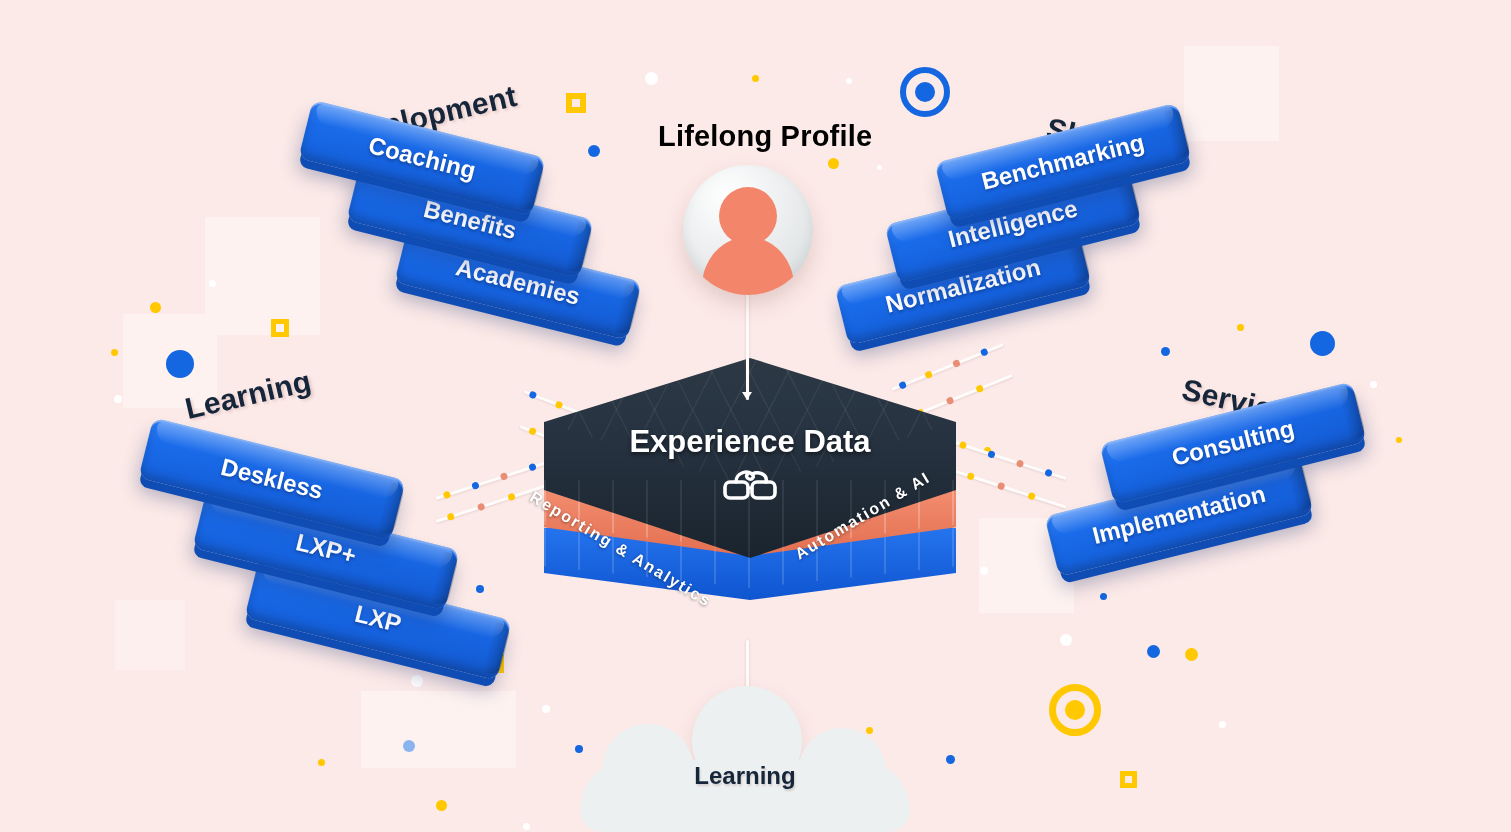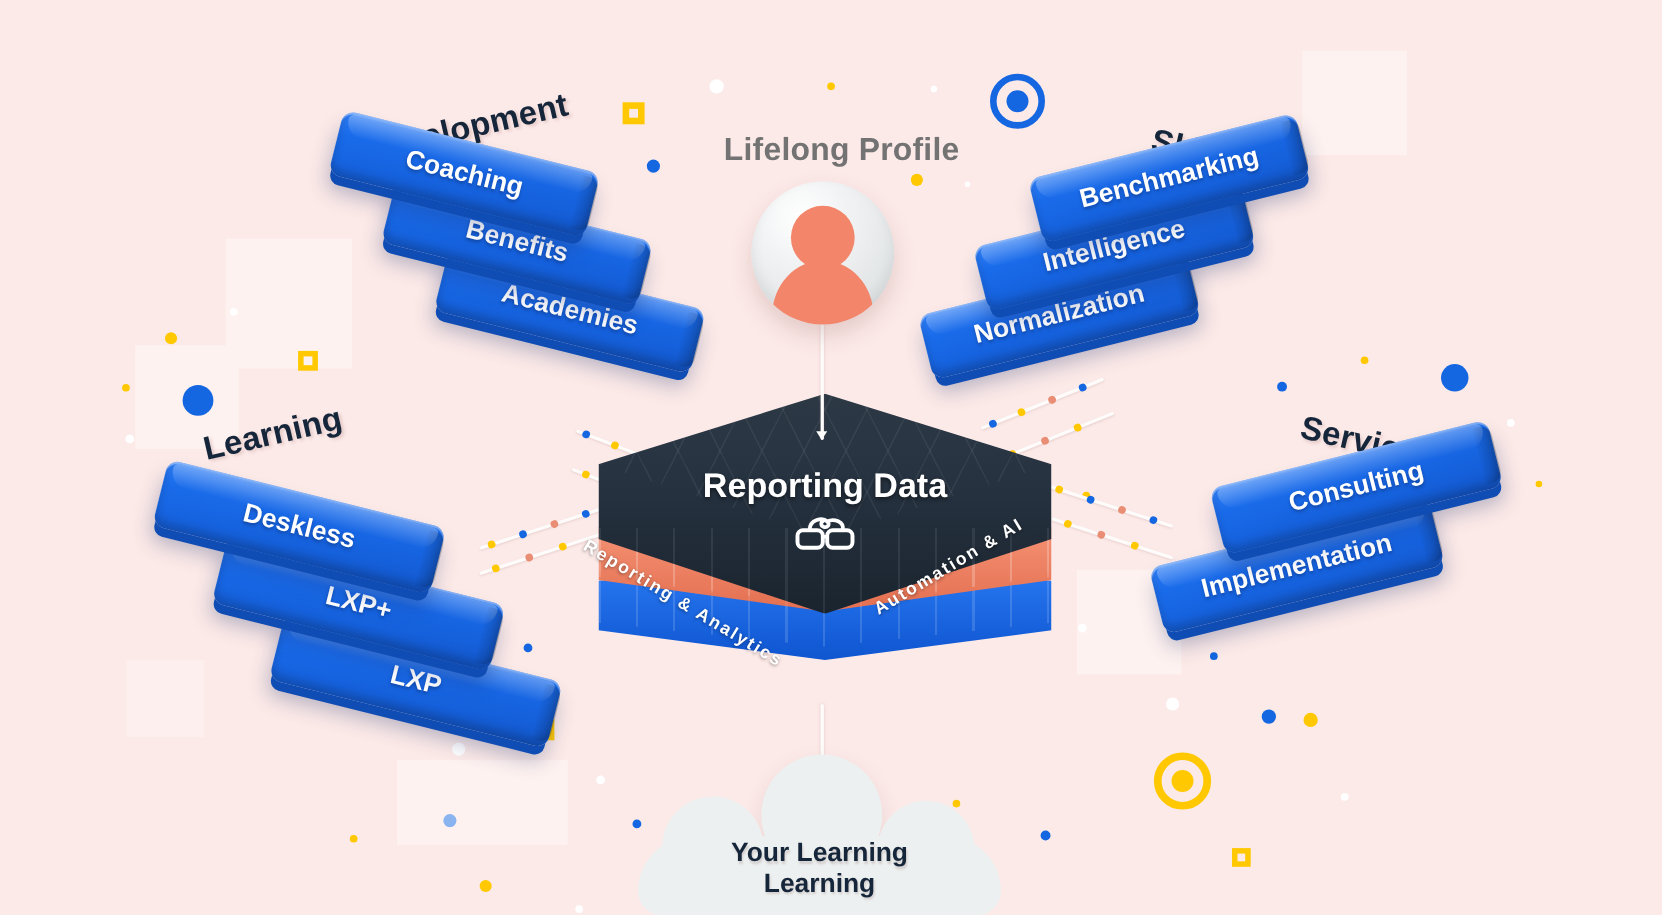--- a/index.html
+++ b/index.html
@@ -238,21 +238,21 @@
 
   <div class="group-title" style="left:1181px;top:386px;font-size:30px;transform:rotate(13deg);">Services</div>
 
   <div class="bar" style="left:1103px;top:412px;width:260px;height:62px;font-size:24px;transform:rotate(-14deg);z-index:6;">
     <span>Consulting</span>
   </div>
   <div class="bar" style="left:1048px;top:484px;width:262px;height:62px;font-size:24px;transform:rotate(-14deg);z-index:5;">
     <span>Implementation</span>
   </div>
 
-  <div class="group-title" style="left:658px;top:120px;font-size:29px;text-shadow:none;color:#737373;">Lifelong Profile</div>
+  <div class="group-title" style="left:658px;top:120px;font-size:29px;text-shadow:none;color:#000000;">Lifelong Profile</div>
 
   <div class="avatar" style="left:683px;top:165px;width:130px;height:130px;z-index:8;">
     <div class="head" style="left:36px;top:22px;width:58px;height:58px;"></div>
     <div class="body" style="left:19px;top:72px;width:92px;height:80px;"></div>
   </div>
   <div class="stem" style="left:746px;top:290px;height:110px;z-index:7;"></div>
   <div class="arrow" style="left:742px;top:392px;z-index:20;"></div>
 
   <div id="cube">
 
@@ -286,21 +286,21 @@
                   background:
                     repeating-linear-gradient(63deg, rgba(255,255,255,.10) 0 1.5px, rgba(0,0,0,0) 1.5px 34px),
                     repeating-linear-gradient(-63deg, rgba(255,255,255,.10) 0 1.5px, rgba(0,0,0,0) 1.5px 34px);
                   clip-path:polygon(0% 47%, 50% 0%, 100% 47%, 50% 96%);"></div>
 
       <div style="position:absolute;left:14px;top:150px;width:412px;height:78px;
                   background:repeating-linear-gradient(90deg,rgba(255,255,255,.08) 0 2px,rgba(0,0,0,0) 2px 34px);
                   clip-path:polygon(0% 0%, 100% 0%, 100% 52%, 50% 100%, 0% 52%);"></div>
     </div>
 
-    <div class="cube-label" style="left:0;right:0;top:94px;text-align:center;font-size:31px;">Reporting Data</div>
+    <div class="cube-label" style="left:0;right:0;top:94px;text-align:center;font-size:31px;">Experience Data</div>
 
     <svg style="position:absolute;left:50%;top:138px;transform:translateX(-50%);z-index:30;" width="56" height="34" viewBox="0 0 56 34" fill="none">
       <path d="M14 14 C14 4, 26 2, 30 6 C33 9, 30 12, 27 11 C24 10, 24 7, 26 6" stroke="#ffffff" stroke-width="3.4" fill="none" stroke-linecap="round"></path>
       <path d="M30 6 C36 3, 46 6, 44 14" stroke="#ffffff" stroke-width="3.4" fill="none" stroke-linecap="round"></path>
       <rect x="3" y="14" width="23" height="16" rx="5" stroke="#ffffff" stroke-width="3.6" fill="none"></rect>
       <rect x="30" y="14" width="23" height="16" rx="5" stroke="#ffffff" stroke-width="3.6" fill="none"></rect>
       <path d="M26 20 L30 20" stroke="#ffffff" stroke-width="3.2" stroke-linecap="round"></path>
     </svg>
 
     <div class="side-label" style="left:6px;top:158px;font-size:16px;transform:rotate(31deg);transform-origin:left top;">Reporting &amp; Analytics</div>
@@ -309,18 +309,17 @@
   </div>
 
   <div class="stem" style="left:746px;top:640px;height:72px;z-index:2;"></div>
 
   <div style="position:absolute;left:580px;top:686px;width:330px;height:146px;z-index:3;">
     <div class="cloud-part" style="left:112px;top:0px;width:110px;height:110px;box-shadow:0 8px 18px rgba(140,100,100,.16);"></div>
     <div class="cloud-part" style="left:22px;top:38px;width:92px;height:92px;"></div>
     <div class="cloud-part" style="left:218px;top:42px;width:88px;height:88px;"></div>
     <div class="cloud-base" style="left:0px;top:74px;width:330px;height:72px;"></div>
     <div class="cloud-text" style="left:0;top:76px;width:330px;font-size:24px;">
-      <div>Your Learning</div>
       <div>Learning</div>
     </div>
   </div>
 
 </div>
 
 </body></html>

